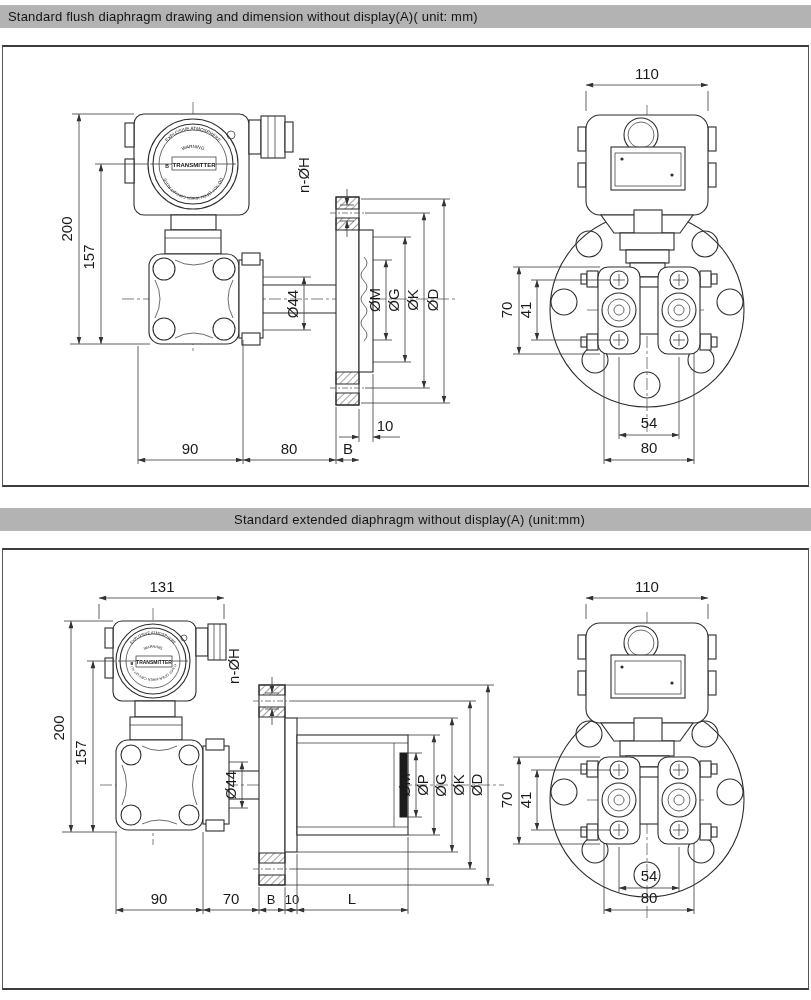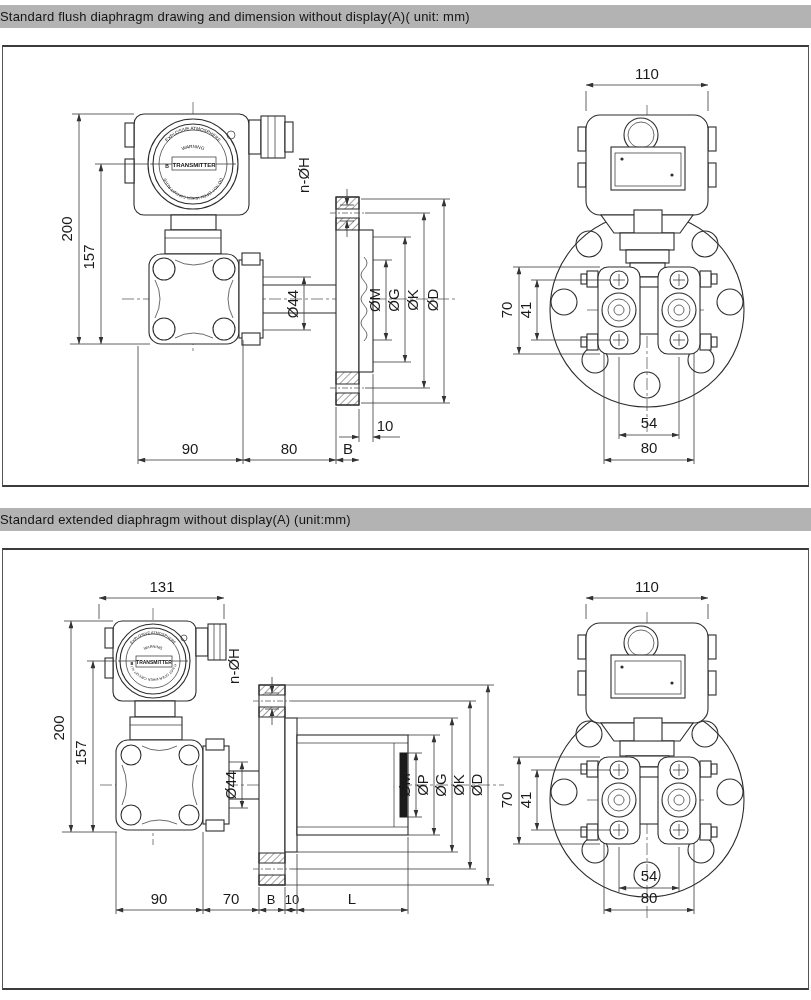--- a/index.html
+++ b/index.html
@@ -1,19 +1,19 @@
 <!DOCTYPE html>
 <html><head>
 <meta charset="utf-8">
 <style>
   html,body{margin:0;padding:0;background:#fff;}
   .page{width:811px;height:1000px;position:relative;background:#fff;font-family:"Liberation Sans",sans-serif;overflow:hidden;}
-  .bar{background:#b3b3b3;color:#141414;font-size:13px;line-height:23px;height:23px;letter-spacing:.2px;}
+  .bar{background:#b3b3b3;color:#141414;font-size:13px;line-height:23px;height:23px;padding-left:8px;letter-spacing:.2px;}
   .bar1{margin-top:5px;}
-  .bar2{margin-top:21px;}
+  .bar2{margin-top:21px;text-align:center;}
   .frame{margin:17px 2px 0 2px;height:438px;border:1px solid #555;border-top:2px solid #3c3c3c;border-bottom:2px solid #3c3c3c;position:relative;background:#fff;}
   svg{display:block;width:100%;height:100%;}
   .p{fill:none;stroke:#2d2d2d;stroke-width:1.1;}
   .pw{fill:#fff;stroke:#2d2d2d;stroke-width:1.1;}
   .thin{fill:none;stroke:#2d2d2d;stroke-width:.7;}
   .d{fill:none;stroke:#3a3a3a;stroke-width:.8;}
   .cl{fill:none;stroke:#4a4a4a;stroke-width:.7;stroke-dasharray:12 3 3 3;}
   .hd{fill:none;stroke:#4a4a4a;stroke-width:.7;stroke-dasharray:6 2 2 2;}
   .dk{fill:#1b1b1b;stroke:#1b1b1b;}
   text.dim{font-family:"Liberation Sans",sans-serif;font-size:15px;fill:#1a1a1a;text-anchor:middle;}

